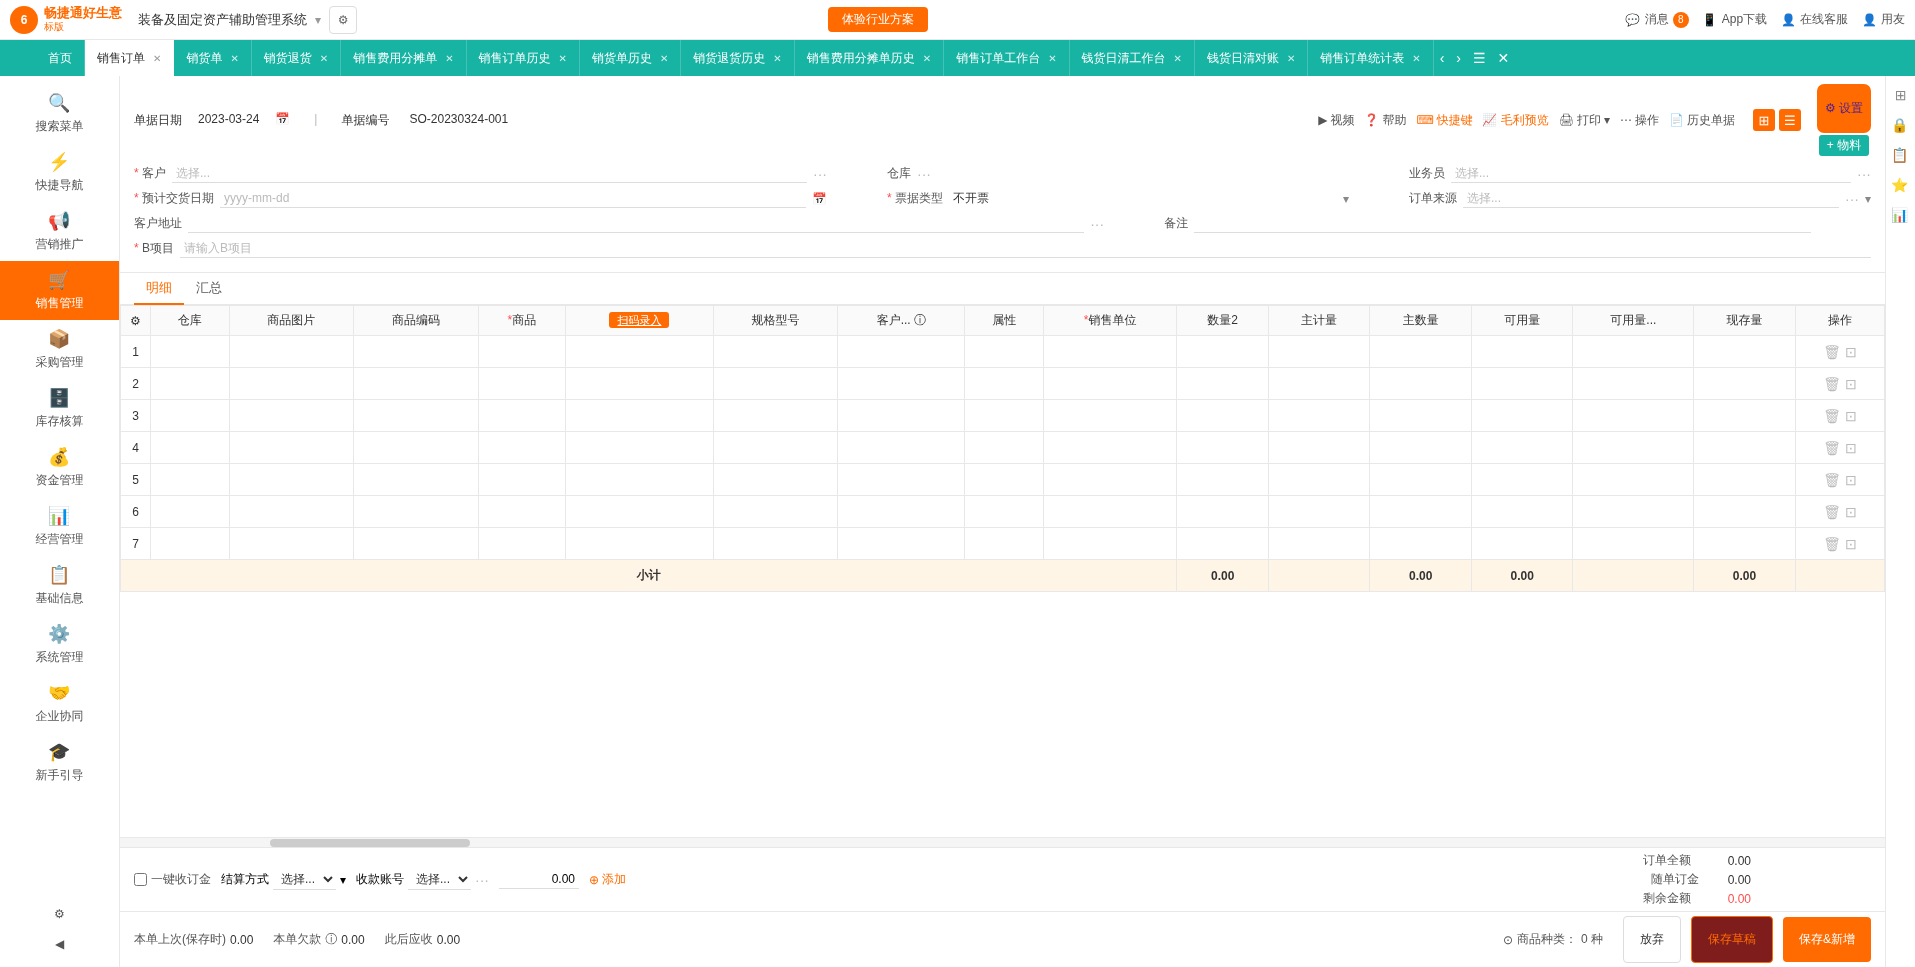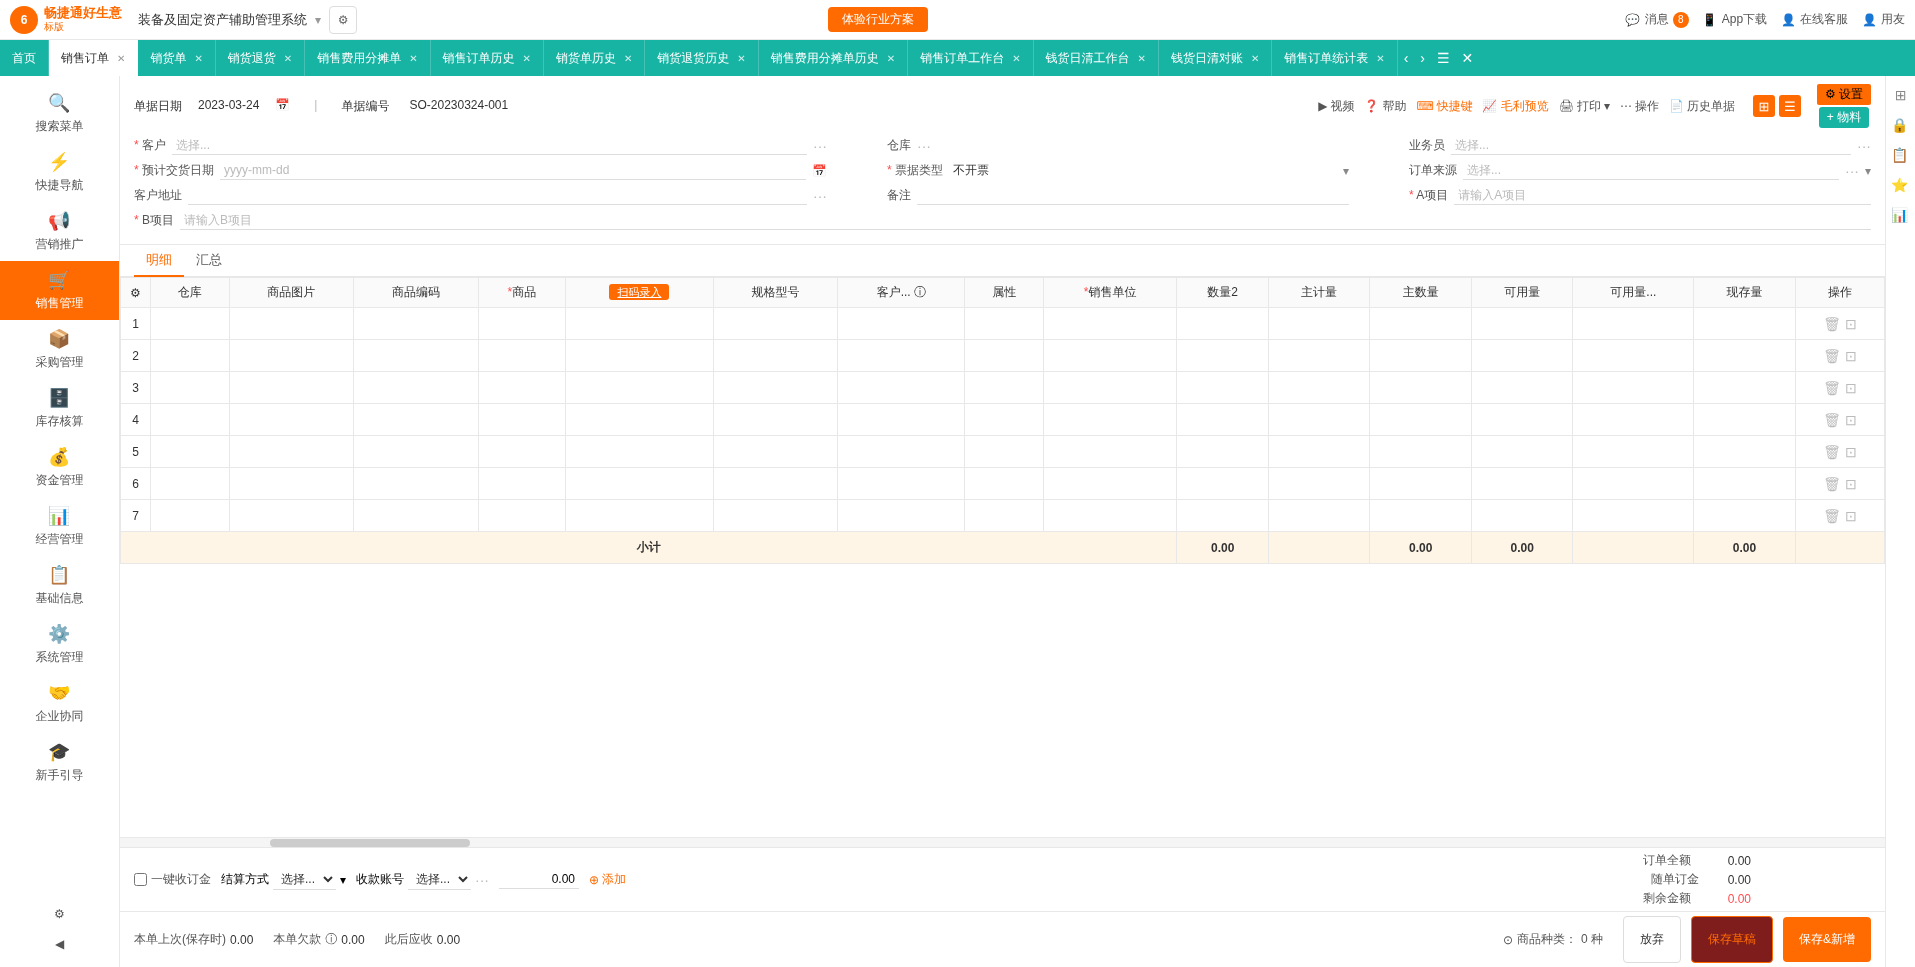--- a/index.html
+++ b/index.html
@@ -42,20 +42,21 @@
     .top-right-item { display: flex; align-items: center; gap: 4px; cursor: pointer; font-size: 12px; }
     .badge { background: #ff6b00; color: #fff; border-radius: 50%; width: 16px; height: 16px; font-size: 10px; display: flex; align-items: center; justify-content: center; }
 
     
     .tabs-nav {
       height: 36px;
       background: #17b3a3;
       display: flex;
       align-items: stretch;
       overflow: hidden;
+      padding-left: 36px;
     }
     .tab-item {
       display: flex; align-items: center; padding: 0 12px; color: #fff; cursor: pointer;
       white-space: nowrap; font-size: 12px; gap: 4px; border-right: 1px solid rgba(255,255,255,0.2);
       position: relative;
     }
     .tab-item.active {
       background: #fff; color: #333;
     }
     .tab-item .close-x { font-size: 10px; color: rgba(255,255,255,0.8); margin-left: 4px; }
@@ -411,21 +412,21 @@
           </div>
           <div class="toolbar-btn">
             <span>📄</span>
             <span>历史单据</span>
           </div>
           <div style="display:flex;gap:4px;margin-left:8px">
             <div style="width:22px;height:22px;background:#ff6b00;border-radius:3px;display:flex;align-items:center;justify-content:center;cursor:pointer;color:#fff;font-size:13px">⊞</div>
             <div style="width:22px;height:22px;background:#ff6b00;border-radius:3px;display:flex;align-items:center;justify-content:center;cursor:pointer;color:#fff;font-size:13px">☰</div>
           </div>
           <div style="display:flex;flex-direction:column;align-items:center;margin-left:6px">
-            <div style="background:#ff6b00;color:#000000;padding:2px 8px;border-radius:2px;font-size:12px;cursor:pointer">
+            <div style="background:#ff6b00;color:#4c1d95;padding:16px 8px;border-radius:7px;font-size:12px;cursor:pointer">
               <span>⚙</span>
               <span>设置</span>
             </div>
             <div style="background:#17b3a3;color:#fff;padding:2px 8px;border-radius:3px;font-size:12px;cursor:pointer;margin-top:2px">
               <span>+</span>
               <span>物料</span>
             </div>
           </div>
         </div>
       </div>
@@ -475,24 +476,20 @@
           <span class="form-label">客户地址</span>
           <input class="form-input" type="text" style="">
           <span class="dots">···</span>
         </div>
         <div style="width:60px"></div>
         <div class="form-field" style="flex:1">
           <span class="form-label">备注</span>
           <input class="form-input" type="text" style="flex: 2 1 0%;">
         </div>
         <div style="width:60px"></div>
-        <div class="form-field" style="flex:1">
-          <span class="form-label required">A项目</span>
-          <input class="form-input" type="text" placeholder="请输入A项目" style="">
-        </div>
       </div>
 
       <div class="form-row">
         <div class="form-field" style="flex:1.5">
           <span class="form-label required">B项目</span>
           <input class="form-input" type="text" placeholder="请输入B项目" style="">
         </div>
       </div>
     </div>
 

